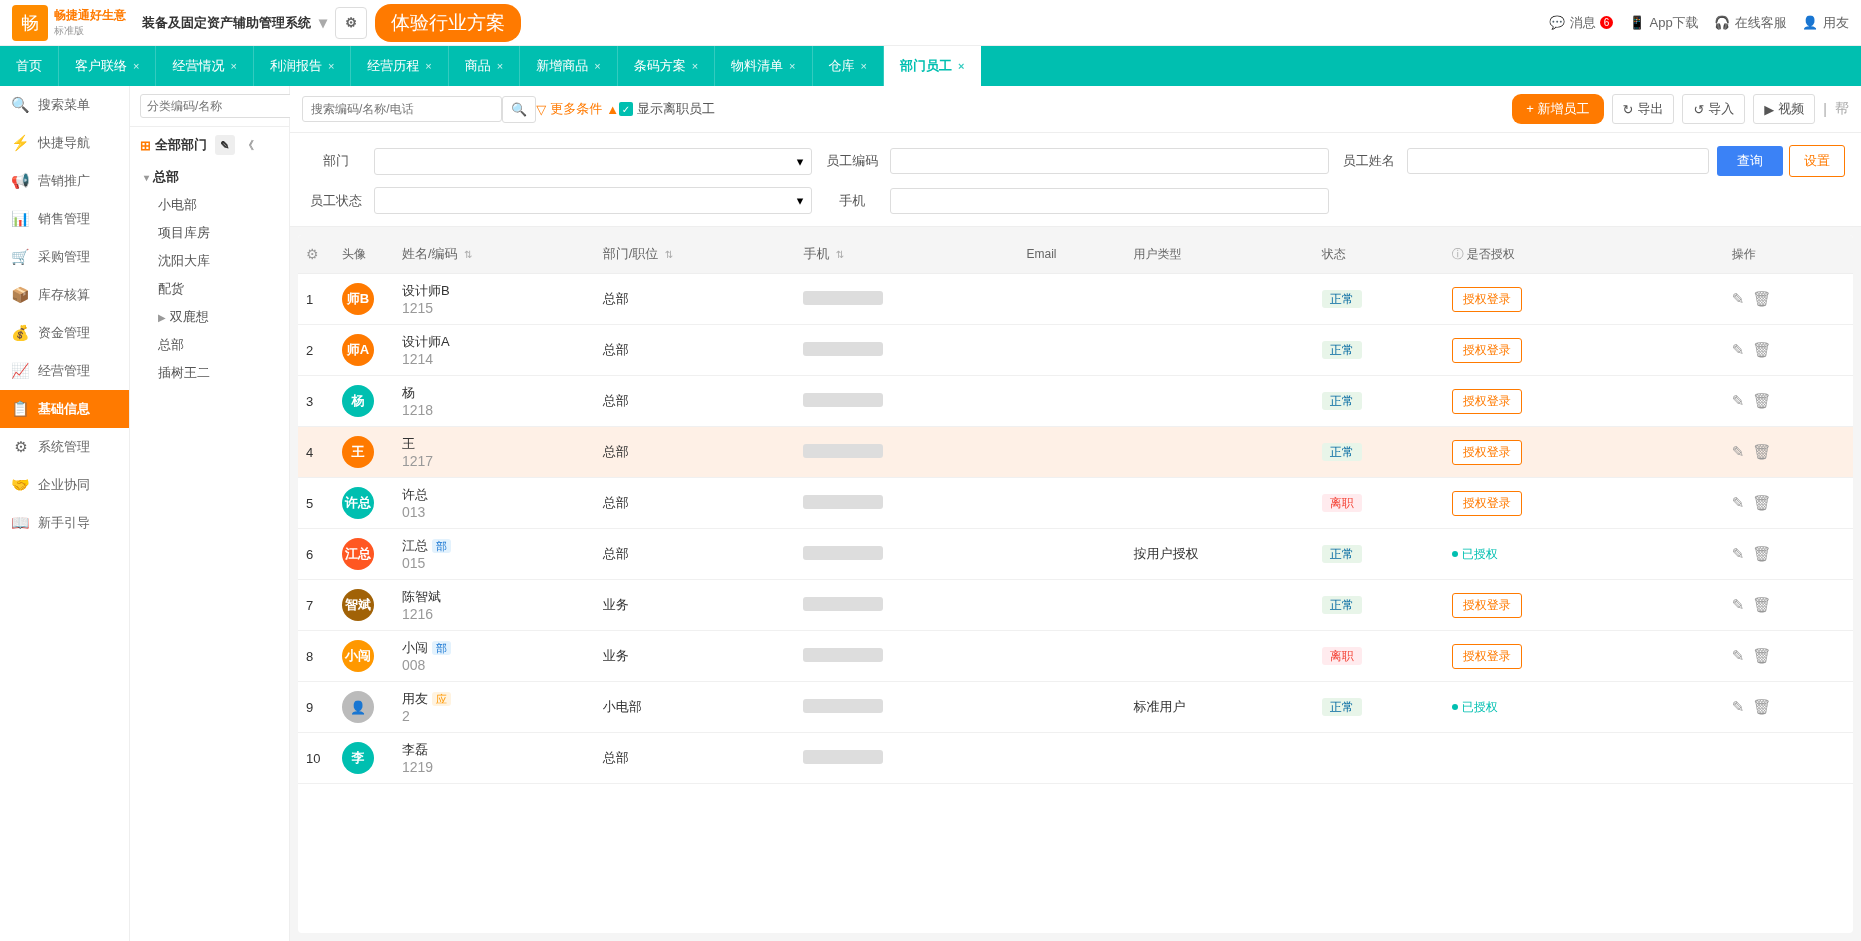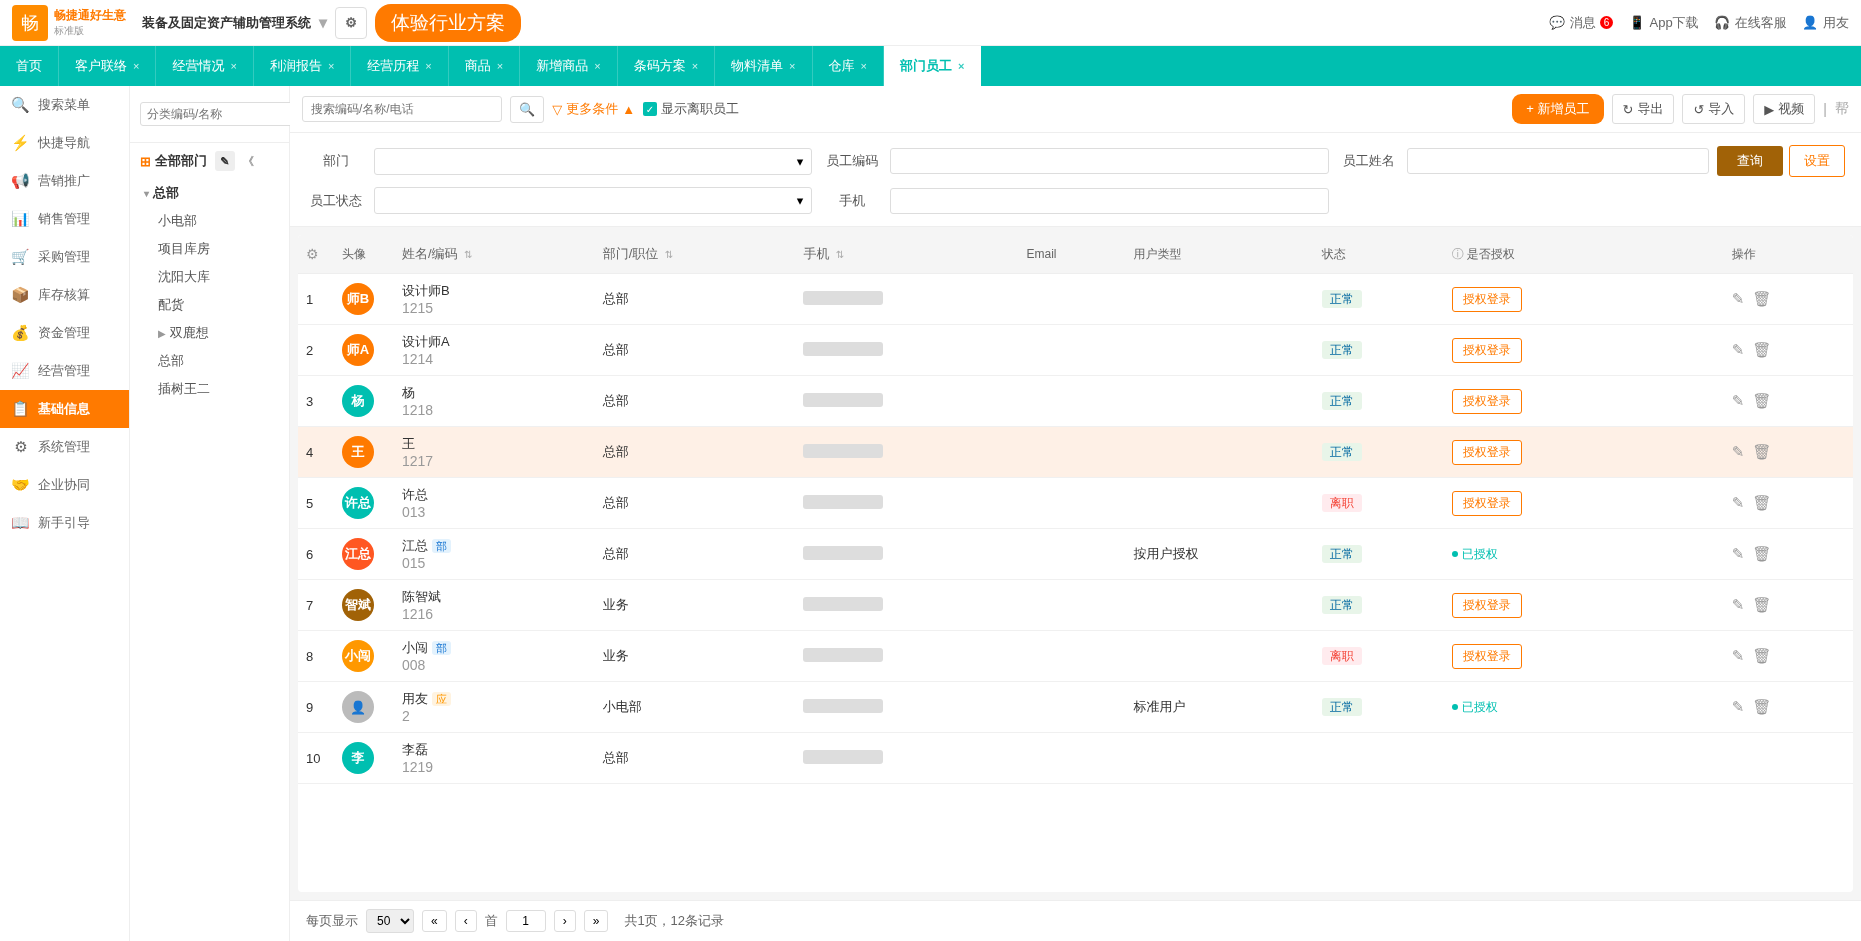--- a/index.html
+++ b/index.html
@@ -27,53 +27,53 @@
     .sidebar { width: 130px; background: #fff; border-right: 1px solid #eee; display: flex; flex-direction: column; overflow-y: auto; flex-shrink: 0; }
     .sidebar-item { display: flex; align-items: center; padding: 10px 12px; cursor: pointer; color: #666; font-size: 13px; gap: 8px; }
     .sidebar-item.active { background: #ff7a00; color: #fff; font-weight: bold; }
     .sidebar-icon { width: 18px; height: 18px; display: flex; align-items: center; justify-content: center; font-size: 15px; }
 
     
     .content-area { flex: 1; display: flex; overflow: hidden; }
 
     
     .dept-tree { width: 160px; background: #fff; border-right: 1px solid #eee; display: flex; flex-direction: column; flex-shrink: 0; }
-    .dept-tree-header { padding: 16px 10px; display: flex; align-items: center; gap: 6px; border-bottom: 1px solid #eee; }
+    .dept-tree-header { padding: 8px 10px; display: flex; align-items: center; gap: 6px; border-bottom: 1px solid #eee; }
     .dept-search { flex: 1; border: 1px solid #ddd; border-radius: 3px; padding: 4px 6px; font-size: 12px; outline: none; }
     .dept-all { display: flex; align-items: center; gap: 4px; padding: 8px 10px; font-size: 13px; font-weight: bold; color: #333; cursor: pointer; }
     .dept-edit-icon { width: 20px; height: 20px; background: #eee; border-radius: 3px; display: flex; align-items: center; justify-content: center; font-size: 11px; cursor: pointer; }
     .dept-collapse { font-size: 11px; cursor: pointer; color: #999; }
     .dept-tree-body { flex: 1; overflow-y: auto; }
     .dept-node { padding: 5px 10px 5px 14px; cursor: pointer; color: #555; font-size: 13px; display: flex; align-items: center; gap: 4px; }
     .dept-node.parent { font-weight: bold; color: #333; }
     .dept-node.child { padding-left: 28px; font-size: 12px; }
     .dept-node .arrow { color: #999; font-size: 10px; }
 
     
     .table-area { flex: 1; display: flex; flex-direction: column; overflow: hidden; background: #f5f5f5; }
 
     
-    .toolbar { background: #fff; padding: 8px 12px; display: flex; align-items: center; gap: 8px; border-bottom: 1px solid #eee; flex-shrink: 0; }
+    .toolbar { background: #fff; padding: 8px 12px; display: flex; align-items: center; gap: 0; border-bottom: 1px solid #eee; flex-shrink: 0; }
     .search-input { border: 1px solid #ddd; border-radius: 3px; padding: 5px 8px; font-size: 12px; outline: none; width: 200px; }
     .search-icon-btn { border: 1px solid #ddd; background: #fff; padding: 5px 8px; border-radius: 3px; cursor: pointer; }
     .filter-btn { display: flex; align-items: center; gap: 4px; color: #ff7a00; cursor: pointer; font-size: 12px; }
     .show-resigned { display: flex; align-items: center; gap: 4px; color: #555; font-size: 12px; cursor: pointer; }
     .checkbox-checked { width: 14px; height: 14px; background: #00bfb0; border-radius: 2px; display: flex; align-items: center; justify-content: center; color: #fff; font-size: 10px; }
     .toolbar-right { margin-left: auto; display: flex; align-items: center; gap: 8px; }
     .btn-add { background: #ff7a00; color: #fff; border: none; border-radius: 9px; padding: 6px 14px; cursor: pointer; font-size: 13px; display: flex; align-items: center; gap: 4px; }
     .btn-outline { background: #fff; color: #555; border: 1px solid #ddd; border-radius: 3px; padding: 5px 10px; cursor: pointer; font-size: 12px; display: flex; align-items: center; gap: 4px; }
 
     
     .filter-panel { background: #fff; padding: 12px 16px; border-bottom: 1px solid #eee; flex-shrink: 0; display: grid; grid-template-columns: 1fr 1fr 1fr; gap: 10px; align-items: center; }
     .filter-row { display: flex; align-items: center; gap: 8px; }
     .filter-label { color: #555; font-size: 13px; white-space: nowrap; min-width: 60px; text-align: center; }
     .filter-select { flex: 1; border: 1px solid #ddd; border-radius: 3px; padding: 5px 8px; font-size: 12px; outline: none; display: flex; align-items: center; justify-content: space-between; cursor: pointer; background: #fff; min-width: 160px; }
     .filter-input { flex: 1; border: 1px solid #ddd; border-radius: 3px; padding: 5px 8px; font-size: 12px; outline: none; min-width: 160px; }
     .filter-btns { display: flex; gap: 6px; justify-content: flex-end; align-items: center; grid-column: 3; }
-    .btn-query { background: #a16207; color: #fff; border: none; border-radius: 3px; padding: 6px 20px; cursor: pointer; font-size: 13px; }
+    .btn-query { background: #3b82f6; color: #fff; border: none; border-radius: 3px; padding: 6px 20px; cursor: pointer; font-size: 13px; }
     .btn-set { background: #fff; color: #ff7a00; border: 1px solid #ff7a00; border-radius: 3px; padding: 6px 14px; cursor: pointer; font-size: 13px; }
 
     
     .table-wrapper { flex: 1; overflow-y: auto; background: #fff; margin: 8px; border-radius: 4px; }
     table { width: 100%; border-collapse: collapse; }
     thead tr { background: #f5f5f5; }
     th { padding: 10px 8px; color: #666; font-size: 12px; font-weight: normal; border-bottom: 1px solid #eee; text-align: left; white-space: nowrap; }
     td { padding: 8px 8px; border-bottom: 1px solid #f0f0f0; color: #333; font-size: 13px; vertical-align: middle; }
     tr.highlighted { background: #fef0e6; }
     .avatar { width: 32px; height: 32px; border-radius: 50%; display: flex; align-items: center; justify-content: center; color: #fff; font-size: 13px; font-weight: bold; }
@@ -629,29 +629,16 @@
       <td></td>
       <td></td>
       <td></td>
       <td></td>
       <td></td>
     </tr>
             </tbody>
         </table>
       </div>
 
-      <div class="pagination">
-        <span>每页显示</span>
-        <select class="page-select">
-          <option>50</option>
-        </select>
-        <button class="page-btn">«</button>
-        <button class="page-btn">‹</button>
-        <span>首</span>
-        <input class="page-input" value="1" style="">
-        <button class="page-btn">›</button>
-        <button class="page-btn">»</button>
-        <span style="margin-left:8px;">共1页，12条记录</span>
-      </div>
 
     </div>
   </div>
 </div>
 
 </body></html>

